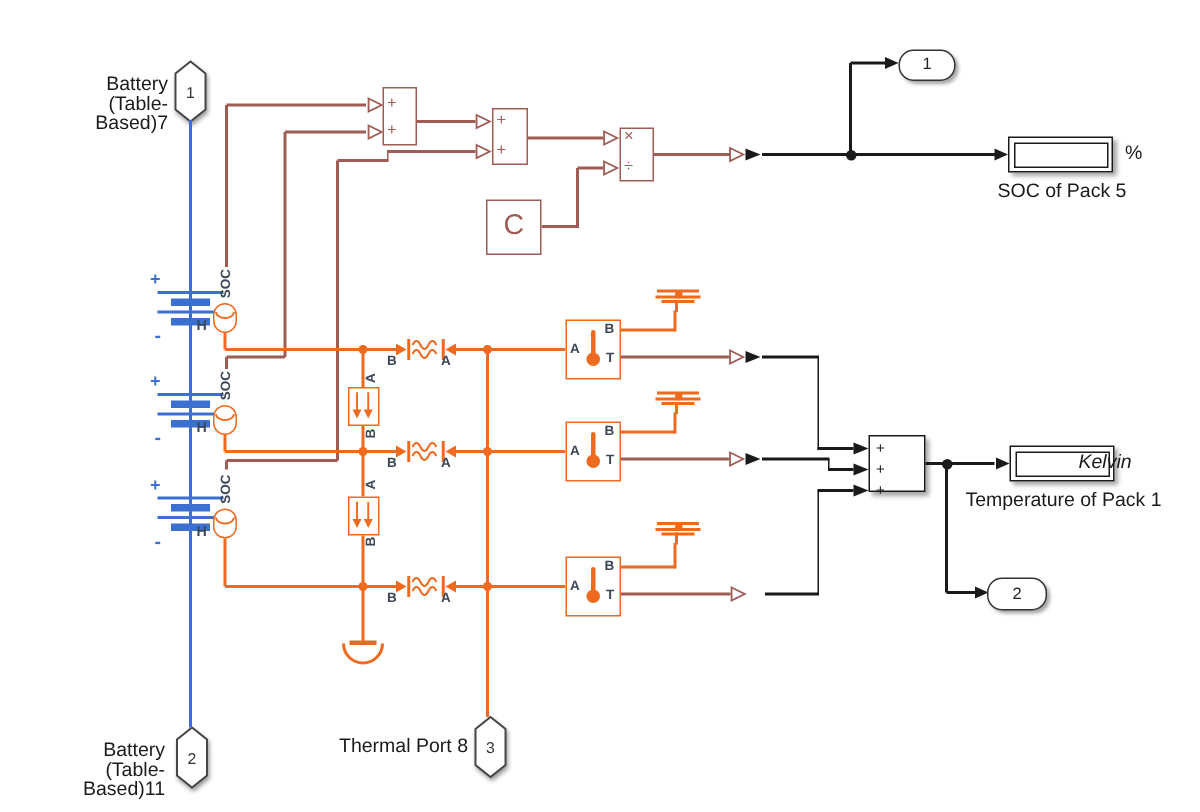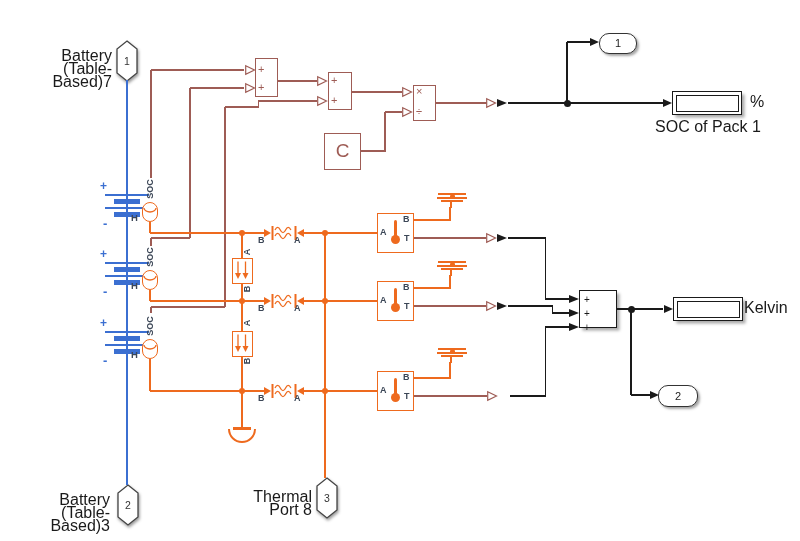--- a/index.html
+++ b/index.html
@@ -23,21 +23,21 @@
   .kd{position:absolute;width:7px;height:7px;border-radius:50%;background:var(--ink);}
   
   .mb{position:absolute;border:1.4px solid var(--maroon);background:#fff;box-sizing:border-box;}
   .kb{position:absolute;border:1.5px solid var(--ink);background:#fff;box-sizing:border-box;
       box-shadow:2.5px 2.5px 3px rgba(0,0,0,.35);}
   .ob{position:absolute;border:1.6px solid var(--orange);background:#fff;box-sizing:border-box;}
   .op{position:absolute;color:var(--maroon);font-size:11px;line-height:11px;}
   .opk{position:absolute;color:var(--ink);font-size:10px;line-height:11px;}
   .lbl{position:absolute;color:var(--plabel);font-size:9px;font-weight:bold;line-height:10px;}
   .rot{transform:rotate(-90deg);}
-  .cap{position:absolute;color:#1a1a1a;font-size:16px;line-height:13px;}
+  .cap{position:absolute;color:#1a1a1a;font-size:13px;line-height:13px;}
   .blb{position:absolute;color:var(--blue);font-weight:bold;}
   .plate{position:absolute;background:var(--blue);}
   
   .ar{position:absolute;width:0;height:0;border:4.5px solid transparent;border-right:none;
       border-left:9px solid var(--ink);}
   
   svg.ot{position:absolute;width:11px;height:10px;overflow:visible;}
   svg.ot path{fill:#fff;stroke:var(--maroon);stroke-width:1.2;}
   .ktri{position:absolute;width:0;height:0;border:4.5px solid transparent;border-right:none;
       border-left:10px solid var(--ink);}
@@ -70,21 +70,21 @@
     <div>Battery</div>
     <div>(Table-Based)7</div>
   </div>
   <svg class="hex" style="left:116px;top:40px;" width="22" height="42" viewBox="0 0 22 42">
     <polygon points="11,1 21,9 21,33 11,41 1,33 1,9"></polygon>
     <text x="11" y="25" text-anchor="middle">1</text>
   </svg>
 
   <div class="cap" style="left:26px;top:493px;width:84px;text-align:right;">
     <div>Battery</div>
-    <div>(Table-Based)3</div>
+    <div>(Table-Based)11</div>
   </div>
   <svg class="hex" style="left:117px;top:484px;" width="22" height="42" viewBox="0 0 22 42">
     <polygon points="11,1 21,9 21,33 11,41 1,33 1,9"></polygon>
     <text x="11" y="25" text-anchor="middle">2</text>
   </svg>
 
   <div class="cap" style="left:222px;top:490px;width:90px;text-align:right;">Thermal Port 8</div>
   <svg class="hex" style="left:316px;top:477px;" width="22" height="42" viewBox="0 0 22 42">
     <polygon points="11,1 21,9 21,33 11,41 1,33 1,9"></polygon>
     <text x="11" y="25" text-anchor="middle">3</text>
@@ -209,21 +209,21 @@
   <div class="kd" style="left:563.5px;top:99.5px;"></div>
   <div class="ar" style="left:590px;top:37.5px;"></div>
   <div class="ar" style="left:663px;top:98.5px;"></div>
 
   <div class="oval" style="left:599px;top:33px;width:36px;height:19px;line-height:19px;">1</div>
 
   <div class="disp" style="left:672px;top:91px;width:70px;height:24px;">
       <div class="inner"></div>
     </div>
   <div class="cap" style="left:750px;top:95px;width:24px;">%</div>
-  <div class="cap" style="left:645px;top:120px;width:126px;text-align:center;">SOC of Pack 1</div>
+  <div class="cap" style="left:645px;top:120px;width:126px;text-align:center;">SOC of Pack 5</div>
 
   <div class="ov" style="left:149px;top:222px;height:11px;"></div>
   <div class="oh" style="left:150px;top:232px;width:116px;"></div>
   <div class="oh" style="left:302px;top:232px;width:75px;"></div>
   <div class="ov" style="left:149px;top:290px;height:11px;"></div>
   <div class="oh" style="left:150px;top:300px;width:116px;"></div>
   <div class="oh" style="left:302px;top:300px;width:75px;"></div>
   <div class="ov" style="left:149px;top:359px;height:32px;"></div>
   <div class="oh" style="left:150px;top:390px;width:116px;"></div>
   <div class="oh" style="left:302px;top:390px;width:75px;"></div>
@@ -357,17 +357,18 @@
   <div class="kh" style="left:617px;top:308.2px;width:46px;"></div>
   <div class="kd" style="left:627.5px;top:305.5px;"></div>
   <div class="ar" style="left:664px;top:304.5px;"></div>
   <div class="kv" style="left:630.2px;top:309px;height:86px;"></div>
   <div class="kh" style="left:631px;top:394.2px;width:20px;"></div>
   <div class="ar" style="left:650px;top:390.5px;"></div>
 
   <div class="disp" style="left:673px;top:297px;width:70px;height:24px;">
       <div class="inner"></div>
     </div>
-  <div class="cap" style="left:744px;top:301px;width:46px;">Kelvin</div>
+  <div class="cap" style="left:719px;top:301px;width:46px;font-style:italic;">Kelvin</div>
+  <div class="cap" style="left:634px;top:326px;width:150px;text-align:center;">Temperature of Pack 1</div>
 
   <div class="oval" style="left:658px;top:385px;width:38px;height:20px;line-height:20px;">2</div>
 
 </div>
 
 </body></html>

